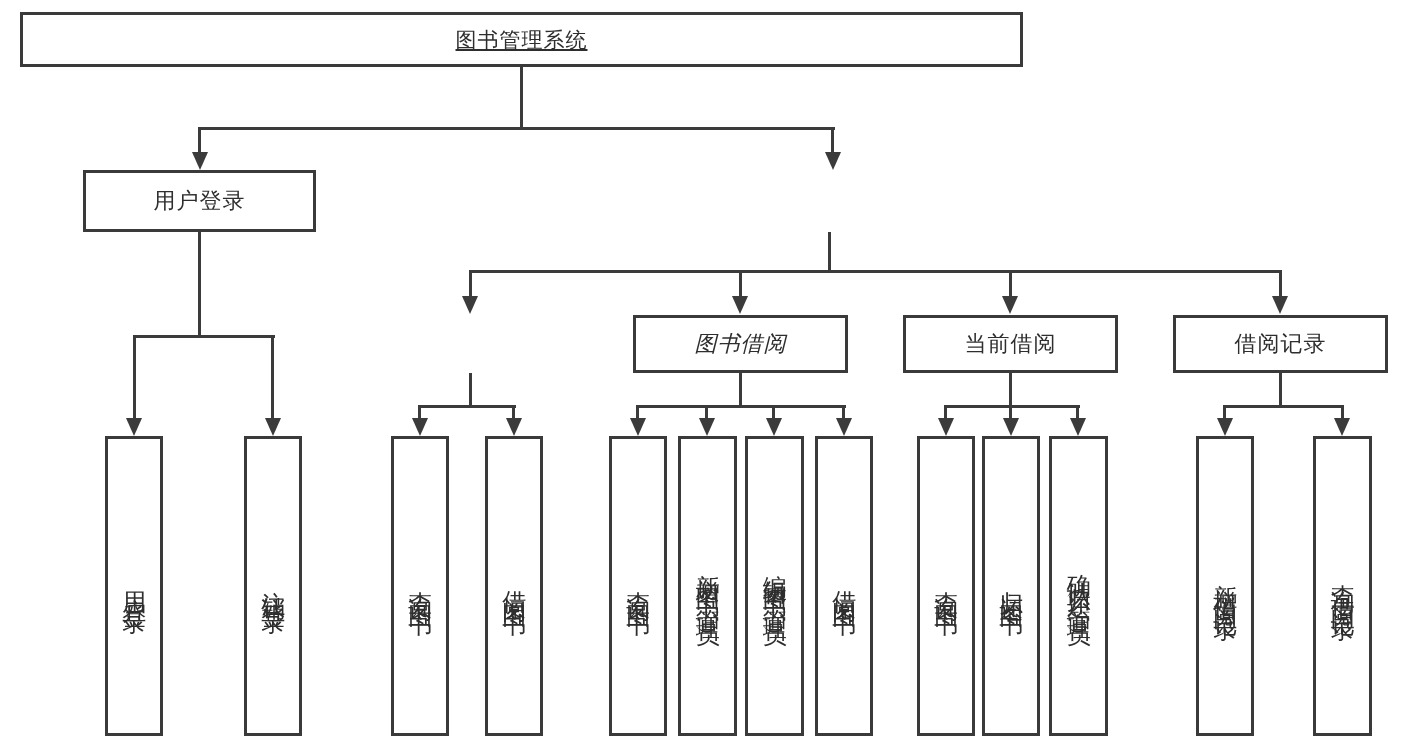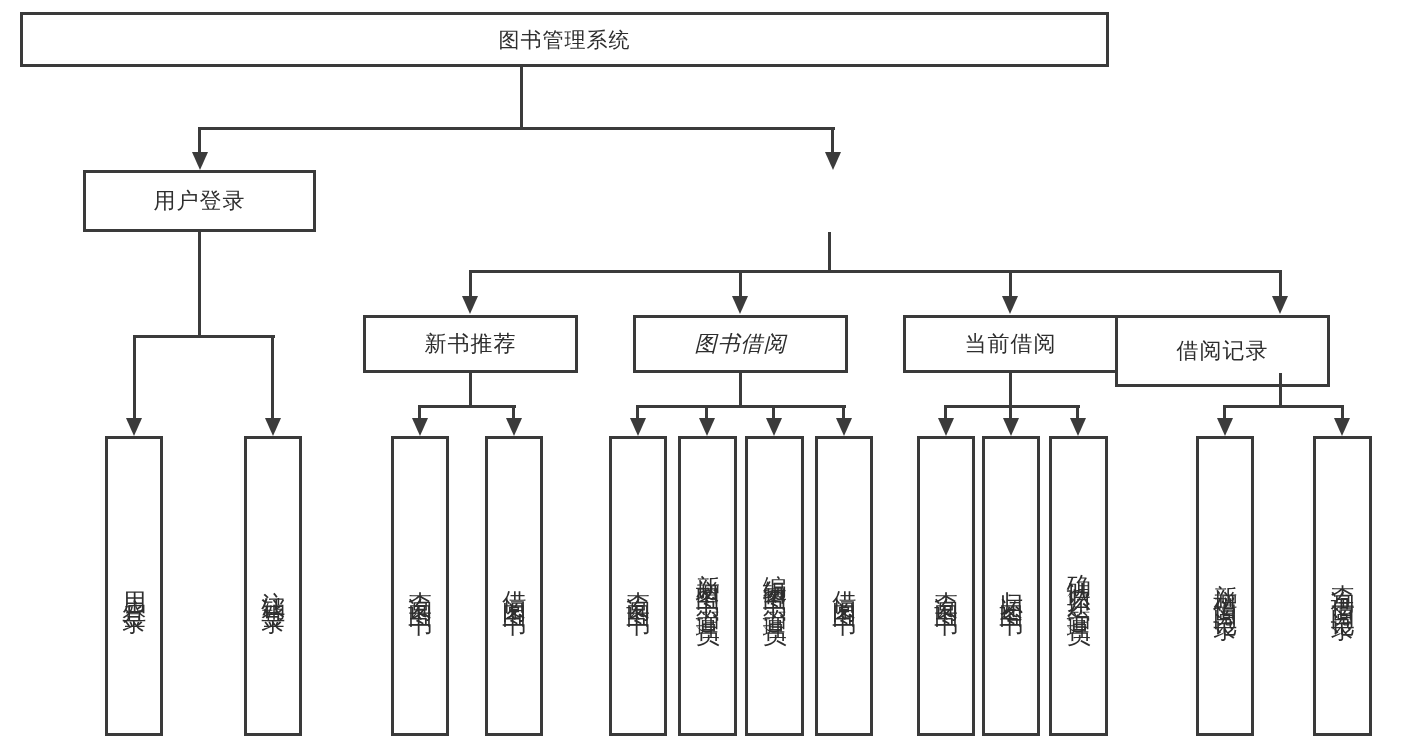--- a/index.html
+++ b/index.html
@@ -69,38 +69,35 @@
     color: rgba(164, 164, 164, 0.85);
     letter-spacing: 1px;
     white-space: nowrap;
   }
 </style>
 </head>
 <body>
 
 <div class="stage">
 
-  <div class="box" style="left:20px; top:12px; width:1089px; height:55px;">
+  <div class="box" style="left:20px; top:12px; width:1003px; height:55px;text-decoration:underline;">
     <span class="hlabel root">图书管理系统</span>
   </div>
 
   <div class="box" style="left:83px; top:170px; width:233px; height:62px;">
     <span class="hlabel">用户登录</span>
   </div>
 
-  <div class="box" style="left:363px; top:315px; width:215px; height:58px;">
-    <span class="hlabel">新书推荐</span>
-  </div>
   <div class="box" style="left:633px; top:315px; width:215px; height:58px;font-style:italic;">
     <span class="hlabel">图书借阅</span>
   </div>
   <div class="box" style="left:903px; top:315px; width:215px; height:58px;">
     <span class="hlabel">当前借阅</span>
   </div>
-  <div class="box" style="left:1115px; top:315px; width:215px; height:72px;">
+  <div class="box" style="left:1173px; top:315px; width:215px; height:58px;">
     <span class="hlabel">借阅记录</span>
   </div>
 
   <div class="box" style="left:105px; top:436px; width:58px; height:300px;">
     <span class="vtext">用户登录</span>
   </div>
   <div class="box" style="left:244px; top:436px; width:58px; height:300px;">
     <span class="vtext">注销登录</span>
   </div>
 

